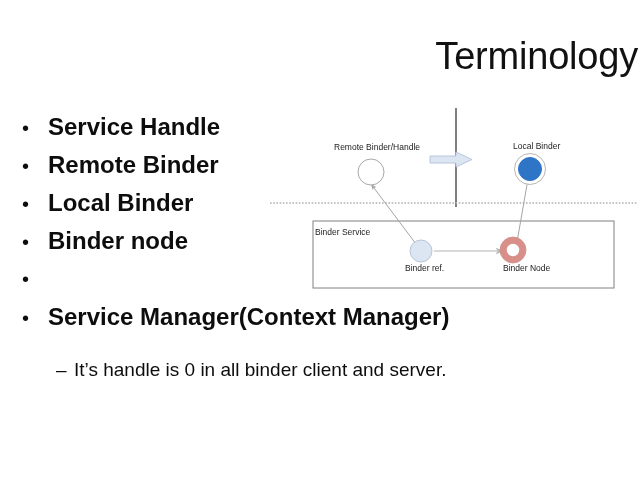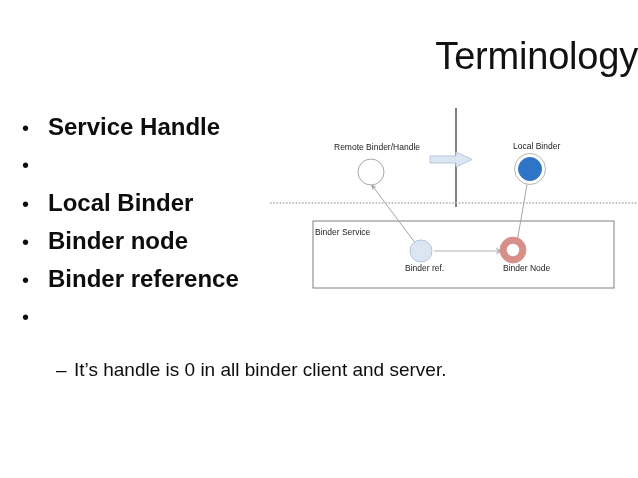--- a/index.html
+++ b/index.html
@@ -113,39 +113,40 @@
 
 <div id="bullet-list">
 
   <div class="bullet-row">
     <span class="bullet-mark">•</span>
     <span class="bullet-text">Service Handle</span>
   </div>
 
   <div class="bullet-row">
     <span class="bullet-mark">•</span>
+    <span class="bullet-text">Remote Binder</span>
   </div>
 
   <div class="bullet-row">
     <span class="bullet-mark">•</span>
     <span class="bullet-text">Local Binder</span>
   </div>
 
   <div class="bullet-row">
     <span class="bullet-mark">•</span>
     <span class="bullet-text">Binder node</span>
   </div>
 
   <div class="bullet-row">
     <span class="bullet-mark">•</span>
-    <span class="bullet-text">Binder reference</span>
-  </div>
-
-  <div class="bullet-row">
-    <span class="bullet-mark">•</span>
+  </div>
+
+  <div class="bullet-row">
+    <span class="bullet-mark">•</span>
+    <span class="bullet-text">Service Manager(Context Manager)</span>
   </div>
 
   <div class="sub-row">
     <span class="sub-mark">–</span>
     <span class="sub-text">It’s handle is 0 in all binder client and server.</span>
   </div>
 
 </div>
 
 <div id="diagram">

